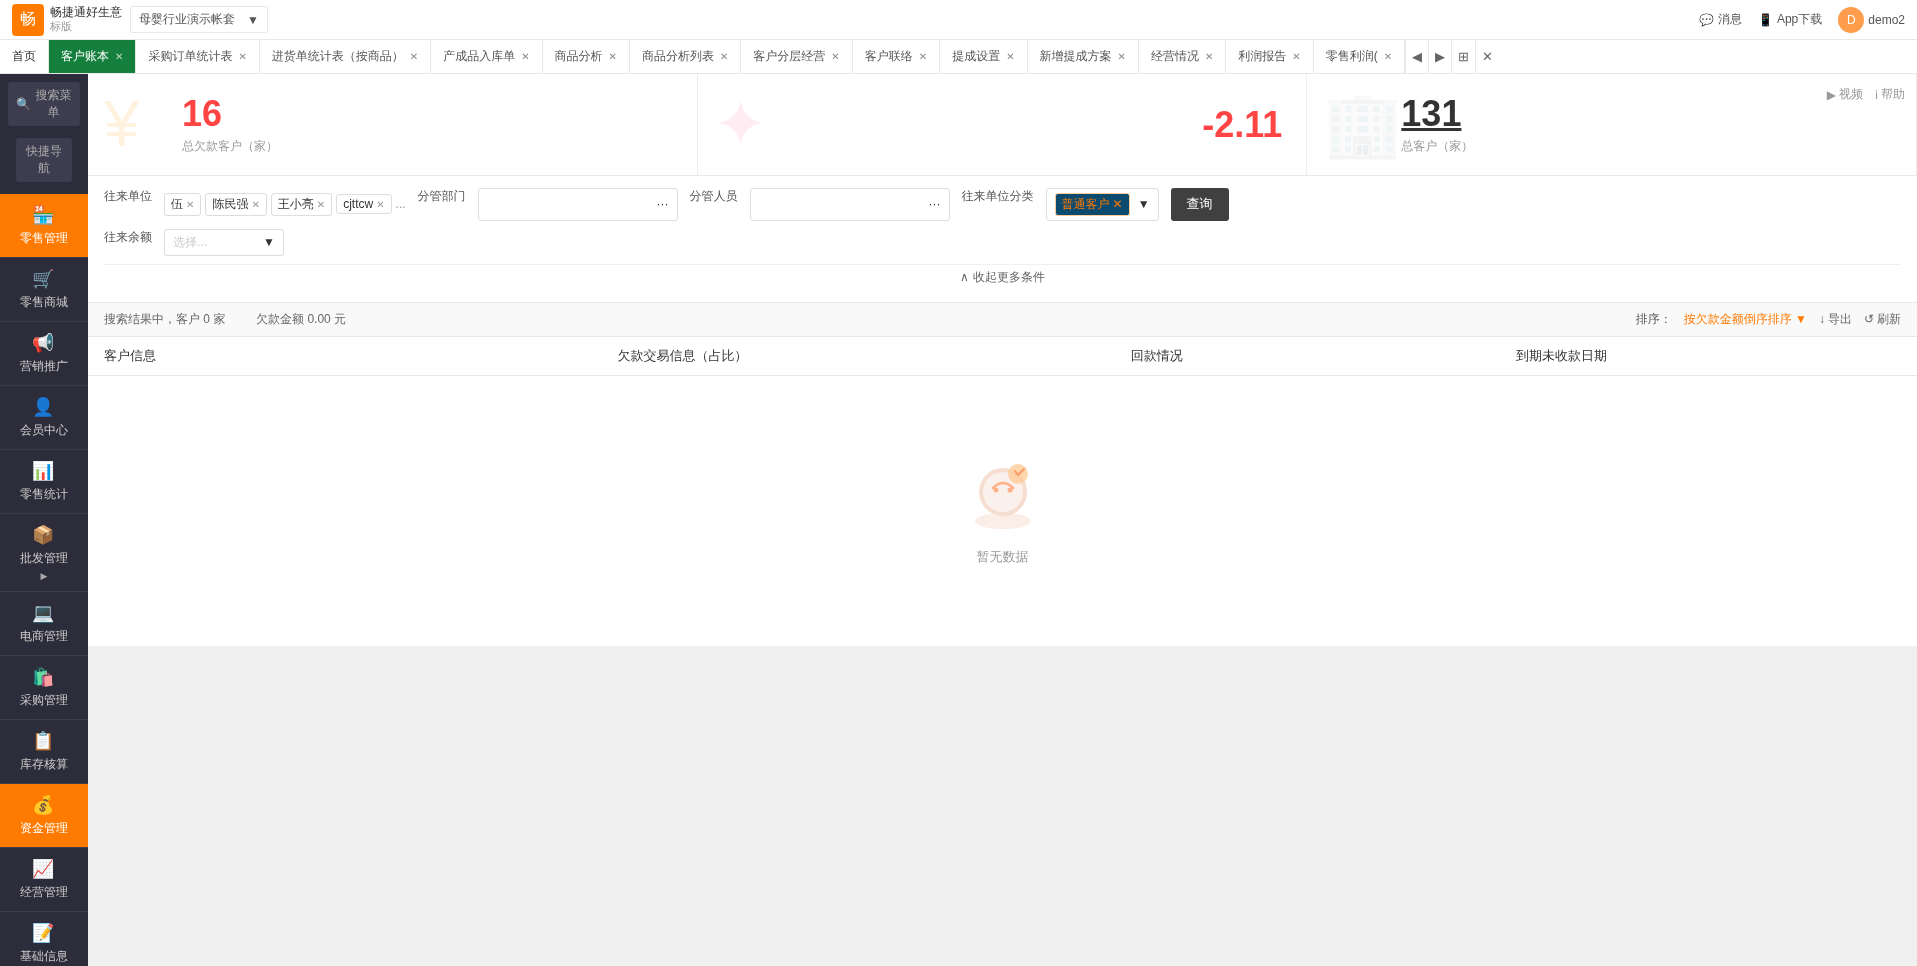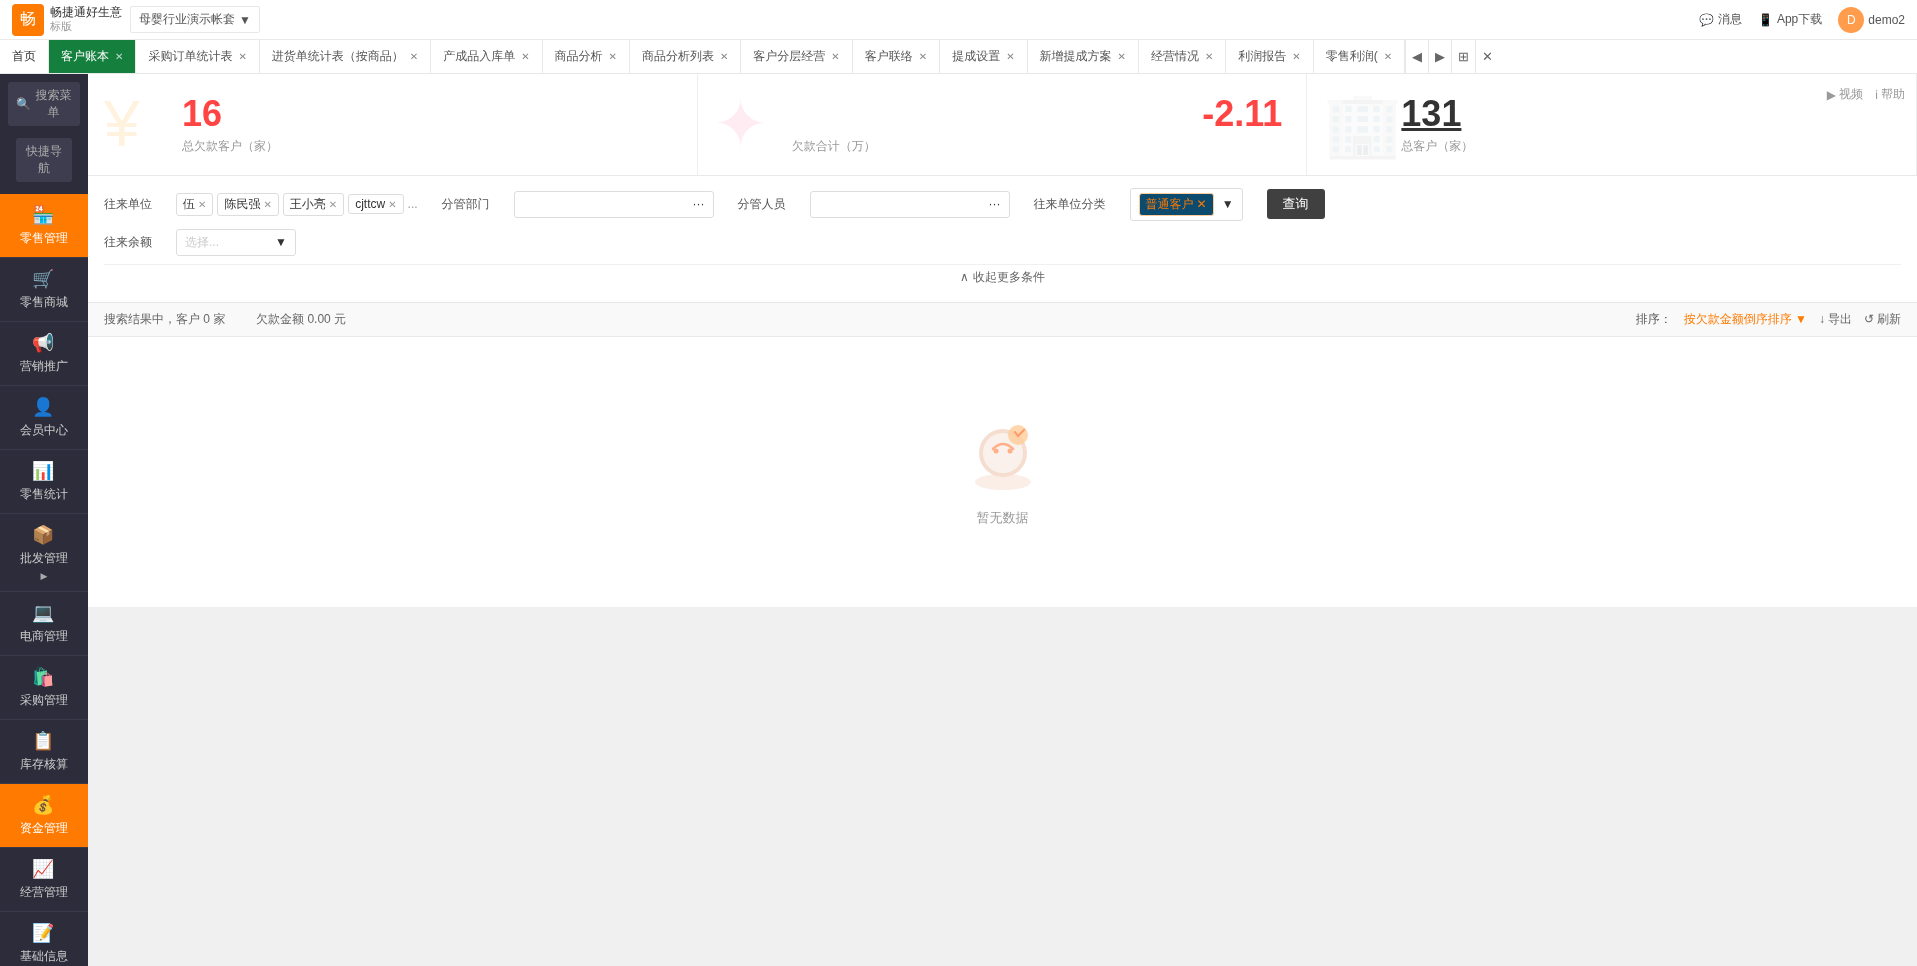--- a/index.html
+++ b/index.html
@@ -5,21 +5,21 @@
     * { box-sizing: border-box; margin: 0; padding: 0; }
     body { font-family: 'Microsoft YaHei', Arial, sans-serif; font-size: 13px; background: #f5f5f5; display: flex; flex-direction: column; height: 100vh; overflow: hidden; }
 
     
     .top-bar { background: #fff; height: 40px; display: flex; align-items: center; padding: 0 12px; border-bottom: 1px solid #e8e8e8; justify-content: space-between; flex-shrink: 0; }
     .top-bar-left { display: flex; align-items: center; gap: 8px; }
     .logo-area { display: flex; align-items: center; gap: 6px; }
     .logo-icon { width: 32px; height: 32px; background: #ff7a00; border-radius: 4px; display: flex; align-items: center; justify-content: center; color: white; font-size: 16px; }
     .logo-text { font-size: 12px; color: #333; line-height: 1.2; }
     .logo-sub { font-size: 11px; color: #999; }
-    .workspace-selector { display: flex; align-items: center; gap: 4px; font-size: 12px; color: #555; cursor: pointer; padding: 4px 8px; border: 1px solid #e8e8e8; border-radius: 2px; }
+    .workspace-selector { display: flex; align-items: center; gap: 12px; font-size: 12px; color: #555; cursor: pointer; padding: 4px 8px; border: 1px solid #e8e8e8; border-radius: 2px; }
     .top-bar-right { display: flex; align-items: center; gap: 16px; }
     .top-bar-btn { display: flex; align-items: center; gap: 4px; font-size: 12px; color: #555; cursor: pointer; }
     .avatar { width: 26px; height: 26px; border-radius: 50%; background: #ff9d4d; display: flex; align-items: center; justify-content: center; color: white; font-size: 12px; }
 
     
     .tab-bar { background: #fff; height: 34px; display: flex; align-items: center; border-bottom: 1px solid #e8e8e8; flex-shrink: 0; overflow: hidden; }
     .tab-item { height: 34px; padding: 0 12px; display: flex; align-items: center; gap: 6px; font-size: 12px; color: #555; cursor: pointer; border-right: 1px solid #e8e8e8; white-space: nowrap; flex-shrink: 0; }
     .tab-item.active { background: #15803d; color: #fff; }
     .tab-item.home { background: #fff; color: #333; font-weight: 500; }
     .tab-close { font-size: 10px; color: inherit; opacity: 0.7; cursor: pointer; }
@@ -44,21 +44,21 @@
     .stat-block { flex: 1; padding: 20px 24px; display: flex; flex-direction: column; justify-content: center; border-right: 1px solid #eee; position: relative; }
     .stat-block:last-child { border-right: none; }
     .stat-value { font-size: 36px; font-weight: bold; color: #ff4444; line-height: 1.1; }
     .stat-value.black { color: #333; }
     .stat-label { font-size: 12px; color: #999; margin-top: 4px; }
     .header-actions { position: absolute; right: 12px; top: 12px; display: flex; gap: 12px; font-size: 12px; color: #999; }
     .header-action-btn { cursor: pointer; display: flex; align-items: center; gap: 3px; }
 
     
     .filter-area { background: #fff; padding: 12px 16px; border-bottom: 1px solid #e8e8e8; }
-    .filter-row { display: flex; align-items: center; gap: 24px; margin-bottom: 8px; flex-wrap: wrap; }
+    .filter-row { display: flex; gap: 12px; margin-bottom: 8px; flex-wrap: wrap; }
     .filter-row:last-child { margin-bottom: 0; }
     .filter-label { font-size: 12px; color: #555; white-space: nowrap; }
     .filter-tags { display: flex; align-items: center; gap: 4px; flex-wrap: wrap; }
     .filter-tag { background: #fff; border: 1px solid #ddd; border-radius: 3px; padding: 2px 6px; font-size: 12px; color: #333; display: flex; align-items: center; gap: 3px; cursor: pointer; }
     .filter-tag .remove { color: #999; font-size: 10px; cursor: pointer; }
     .filter-more { color: #999; font-size: 12px; cursor: pointer; }
     .collapse-btn { display: flex; align-items: center; gap: 4px; color: #666; font-size: 12px; cursor: pointer; justify-content: center; padding: 4px 0; }
 
     
     .result-bar { background: #f9f9f9; padding: 8px 16px; display: flex; align-items: center; justify-content: space-between; border-bottom: 1px solid #e8e8e8; }
@@ -254,21 +254,20 @@
 
     <div class="stats-header">
       <div class="stat-block">
         <div style="position:absolute;left:16px;top:50%;transform:translateY(-50%);opacity:0.12;font-size:64px;color:#ff9900;">¥</div>
         <div class="stat-value" style="margin-left:70px;">16</div>
         <div class="stat-label" style="margin-left:70px;">总欠款客户（家）</div>
       </div>
       <div class="stat-block">
         <div style="position:absolute;left:16px;top:50%;transform:translateY(-50%);opacity:0.12;font-size:64px;color:#ff6699;">✦</div>
         <div class="stat-value" style="margin-left:70px;text-align:right;">-2.11</div>
-        <div class="stat-label" style="margin-left:70px;">欠款合计（万）</div>
       </div>
       <div class="stat-block">
         <div style="position:absolute;left:16px;top:50%;transform:translateY(-50%);opacity:0.1;font-size:64px;color:#66aaff;">🏢</div>
         <div class="stat-value black" style="text-decoration:underline;margin-left:70px;">131</div>
         <div class="stat-label" style="margin-left:70px;">总客户（家）</div>
       </div>
       <div class="header-actions">
         <div class="header-action-btn">
           <span>▶</span>
           <span>视频</span>
@@ -365,20 +364,26 @@
           <span>导出</span>
         </div>
         <div class="action-btn">
           <span>↺</span>
           <span>刷新</span>
         </div>
       </div>
     </div>
 
     <div class="table-container">
+      <div class="table-header">
+        <div class="table-col-header">客户信息</div>
+        <div class="table-col-header">欠款交易信息（占比）</div>
+        <div class="table-col-header">回款情况</div>
+        <div class="table-col-header">到期未收款日期</div>
+      </div>
 
       <div class="empty-state">
         <div class="empty-icon">
           <svg width="80" height="80" viewBox="0 0 80 80" xmlns="http://www.w3.org/2000/svg">
             <ellipse cx="40" cy="65" rx="28" ry="8" fill="#f5ddd0" opacity="0.5"></ellipse>
             <circle cx="40" cy="36" r="24" fill="#f5ddd0"></circle>
             <circle cx="40" cy="36" r="20" fill="#fff" opacity="0.6"></circle>
             <path d="M30 32 Q40 22 50 32" stroke="#ffb088" stroke-width="2.5" fill="none" stroke-linecap="round"></path>
             <circle cx="33" cy="34" r="2.5" fill="#ffb088"></circle>
             <circle cx="47" cy="34" r="2.5" fill="#ffb088"></circle>

